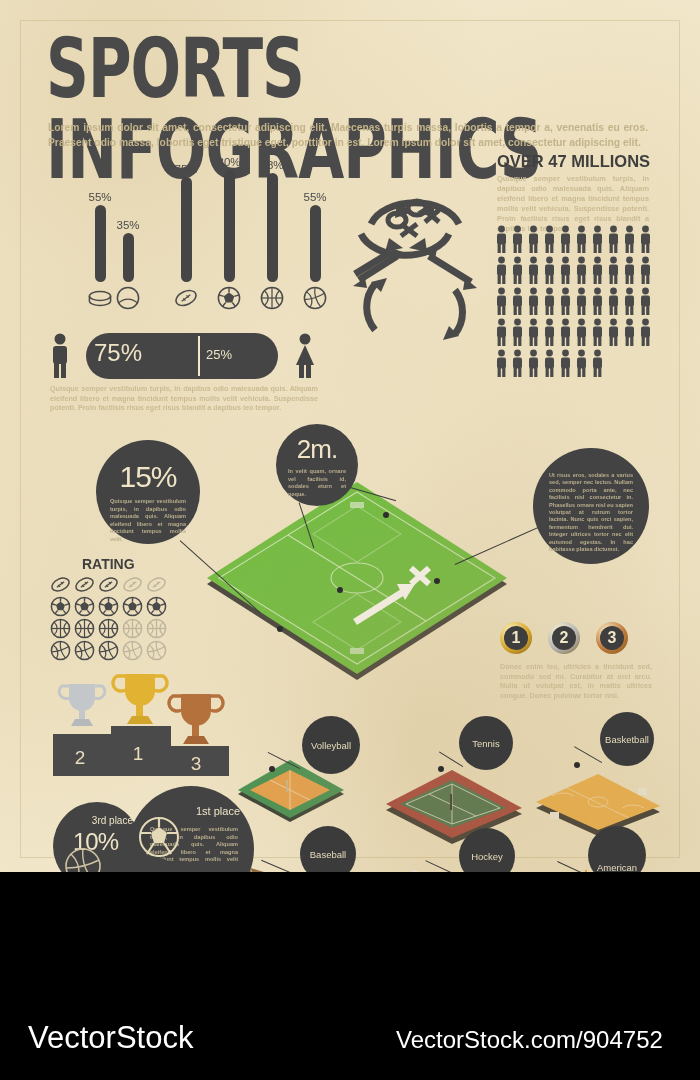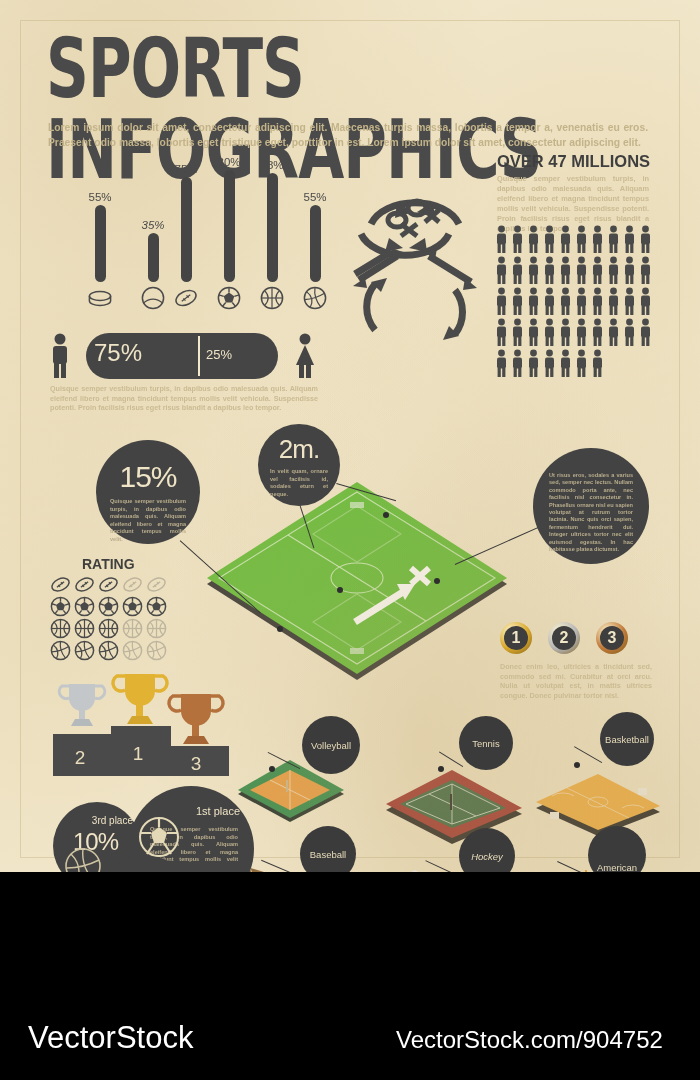--- a/index.html
+++ b/index.html
@@ -83,21 +83,21 @@
 
   <div id="bars">
       <div class="barwrap" style="left: 43px;">
         <div class="barlabel">55%</div>
         <div class="bar" style="height:77px"></div>
         <div class="ballicon"><svg width="24" height="24" viewBox="0 0 24 24">
             <ellipse cx="12" cy="10" rx="10.6" ry="4.452" fill="none" stroke="#4a4a4a" stroke-width="1.5"></ellipse>
         <path d="M1.4000000000000004 10 v5 a10.6 4.452 0 0 0 21.2 0 v-5" fill="none" stroke="#4a4a4a" stroke-width="1.5"></path>
           </svg></div>
       </div>
-      <div class="barwrap" style="left: 96px; font-style: italic;">
+      <div class="barwrap" style="left: 71px;">
         <div class="barlabel">35%</div>
         <div class="bar" style="height:49px"></div>
         <div class="ballicon"><svg width="24" height="24" viewBox="0 0 24 24">
             <circle cx="12" cy="12" r="10.6" fill="none" stroke="#4a4a4a" stroke-width="1.5"></circle>
             <path d="M2 17.3 Q12 8.82 22 17.3" fill="none" stroke="#4a4a4a" stroke-width="1.3"></path>
           </svg></div>
       </div>
       <div class="barwrap" style="left: 129px;">
         <div class="barlabel">75%</div>
         <div class="bar" style="height:105px"></div>
@@ -466,21 +466,21 @@
     <g stroke="#ffffff" stroke-width="6">
       <line x1="206" y1="88" x2="224" y2="104"></line>
         <line x1="224" y1="88" x2="206" y2="104"></line>
     </g>
   </svg>
 
   <div class="circ" style="left:96px;top:440px;width:104px;height:104px;padding:0;">
     <div class="big" style="margin-top:20px">15%</div>
     <div class="tiny" style="margin:4px 14px 0 14px">Quisque semper vestibulum turpis, in dapibus odio malesuada quis. Aliquam eleifend libero et magna tincidunt tempus mollis velit.</div>
   </div>
-  <div class="circ" style="left:258px;top:424px;width:82px;height:82px;">
+  <div class="circ" style="left:276px;top:424px;width:82px;height:82px;">
     <div class="big" style="margin-top:10px;font-size:26px">2m.</div>
     <div class="tiny" style="margin:3px 12px 0 12px">In velit quam, ornare vel facilisis id, sodales eturn et neque.</div>
   </div>
   <div class="circ" style="left:533px;top:448px;width:116px;height:116px;">
     <div class="tiny" style="margin:24px 16px 0 16px;line-height:7.4px">Ut risus eros, sodales a varius sed, semper nec lectus. Nullam commodo porta ante, nec facilisis nisl consectetur in. Phasellus ornare nisl eu sapien volutpat at rutrum tortor lacinia. Nunc quis orci sapien, fermentum hendrerit dui. Integer ultrices tortor nec elit euismod egestas. In hac habitasse platea dictumst.</div>
   </div>
   <div class="leader" style="left:180px;top:540px;width:108px;transform:rotate(42deg)"></div>
   <div class="leader" style="left:299px;top:502px;width:48px;transform:rotate(72deg)"></div>
   <div class="leader" style="left:396px;top:500px;width:62px;transform:rotate(196deg)"></div>
   <div class="leader" style="left:455px;top:564px;width:100px;transform:rotate(-24deg)"></div>
@@ -794,21 +794,21 @@
     <g stroke="#d8635e" stroke-width=".9" fill="none">
       <line x1="54" y1="18" x2="114" y2="48"></line>
       <line x1="26" y1="32" x2="86" y2="64"></line>
       <ellipse cx="48" cy="24" rx="9" ry="5"></ellipse>
         <ellipse cx="94" cy="50" rx="9" ry="5"></ellipse>
       <ellipse cx="34" cy="52" rx="9" ry="5"></ellipse>
         <ellipse cx="82" cy="26" rx="9" ry="5"></ellipse>
     </g>
     <ellipse cx="70" cy="41" rx="11" ry="6" fill="none" stroke="#8fb8d8" stroke-width=".9"></ellipse>
   </svg>
-  <div class="fieldlbl" style="left:459px;top:828px;width:56px;height:56px;font-style:italic;">
+  <div class="fieldlbl" style="left:459px;top:828px;width:56px;height:56px;">
     <span>Hockey</span>
   </div>
   <div class="leader" style="left:460px;top:876px;width:38px;transform:rotate(205deg)"></div>
   <div class="dot" style="left:424px;top:876px"></div>
 
   <svg style="position:absolute;left:500px;top:866px;z-index:2" width="162" height="94">
     <polygon points="78,14 160,54 82,90 2,52" fill="#2d2d2d"></polygon>
     <polygon points="78,8 160,48 82,84 2,46" fill="#6abf3f"></polygon>
     <polygon points="78,8 102,20 28,56 2,46" fill="#a33a38"></polygon>
     <polygon points="136,36 160,48 108,72 84,60" fill="#a33a38"></polygon>

